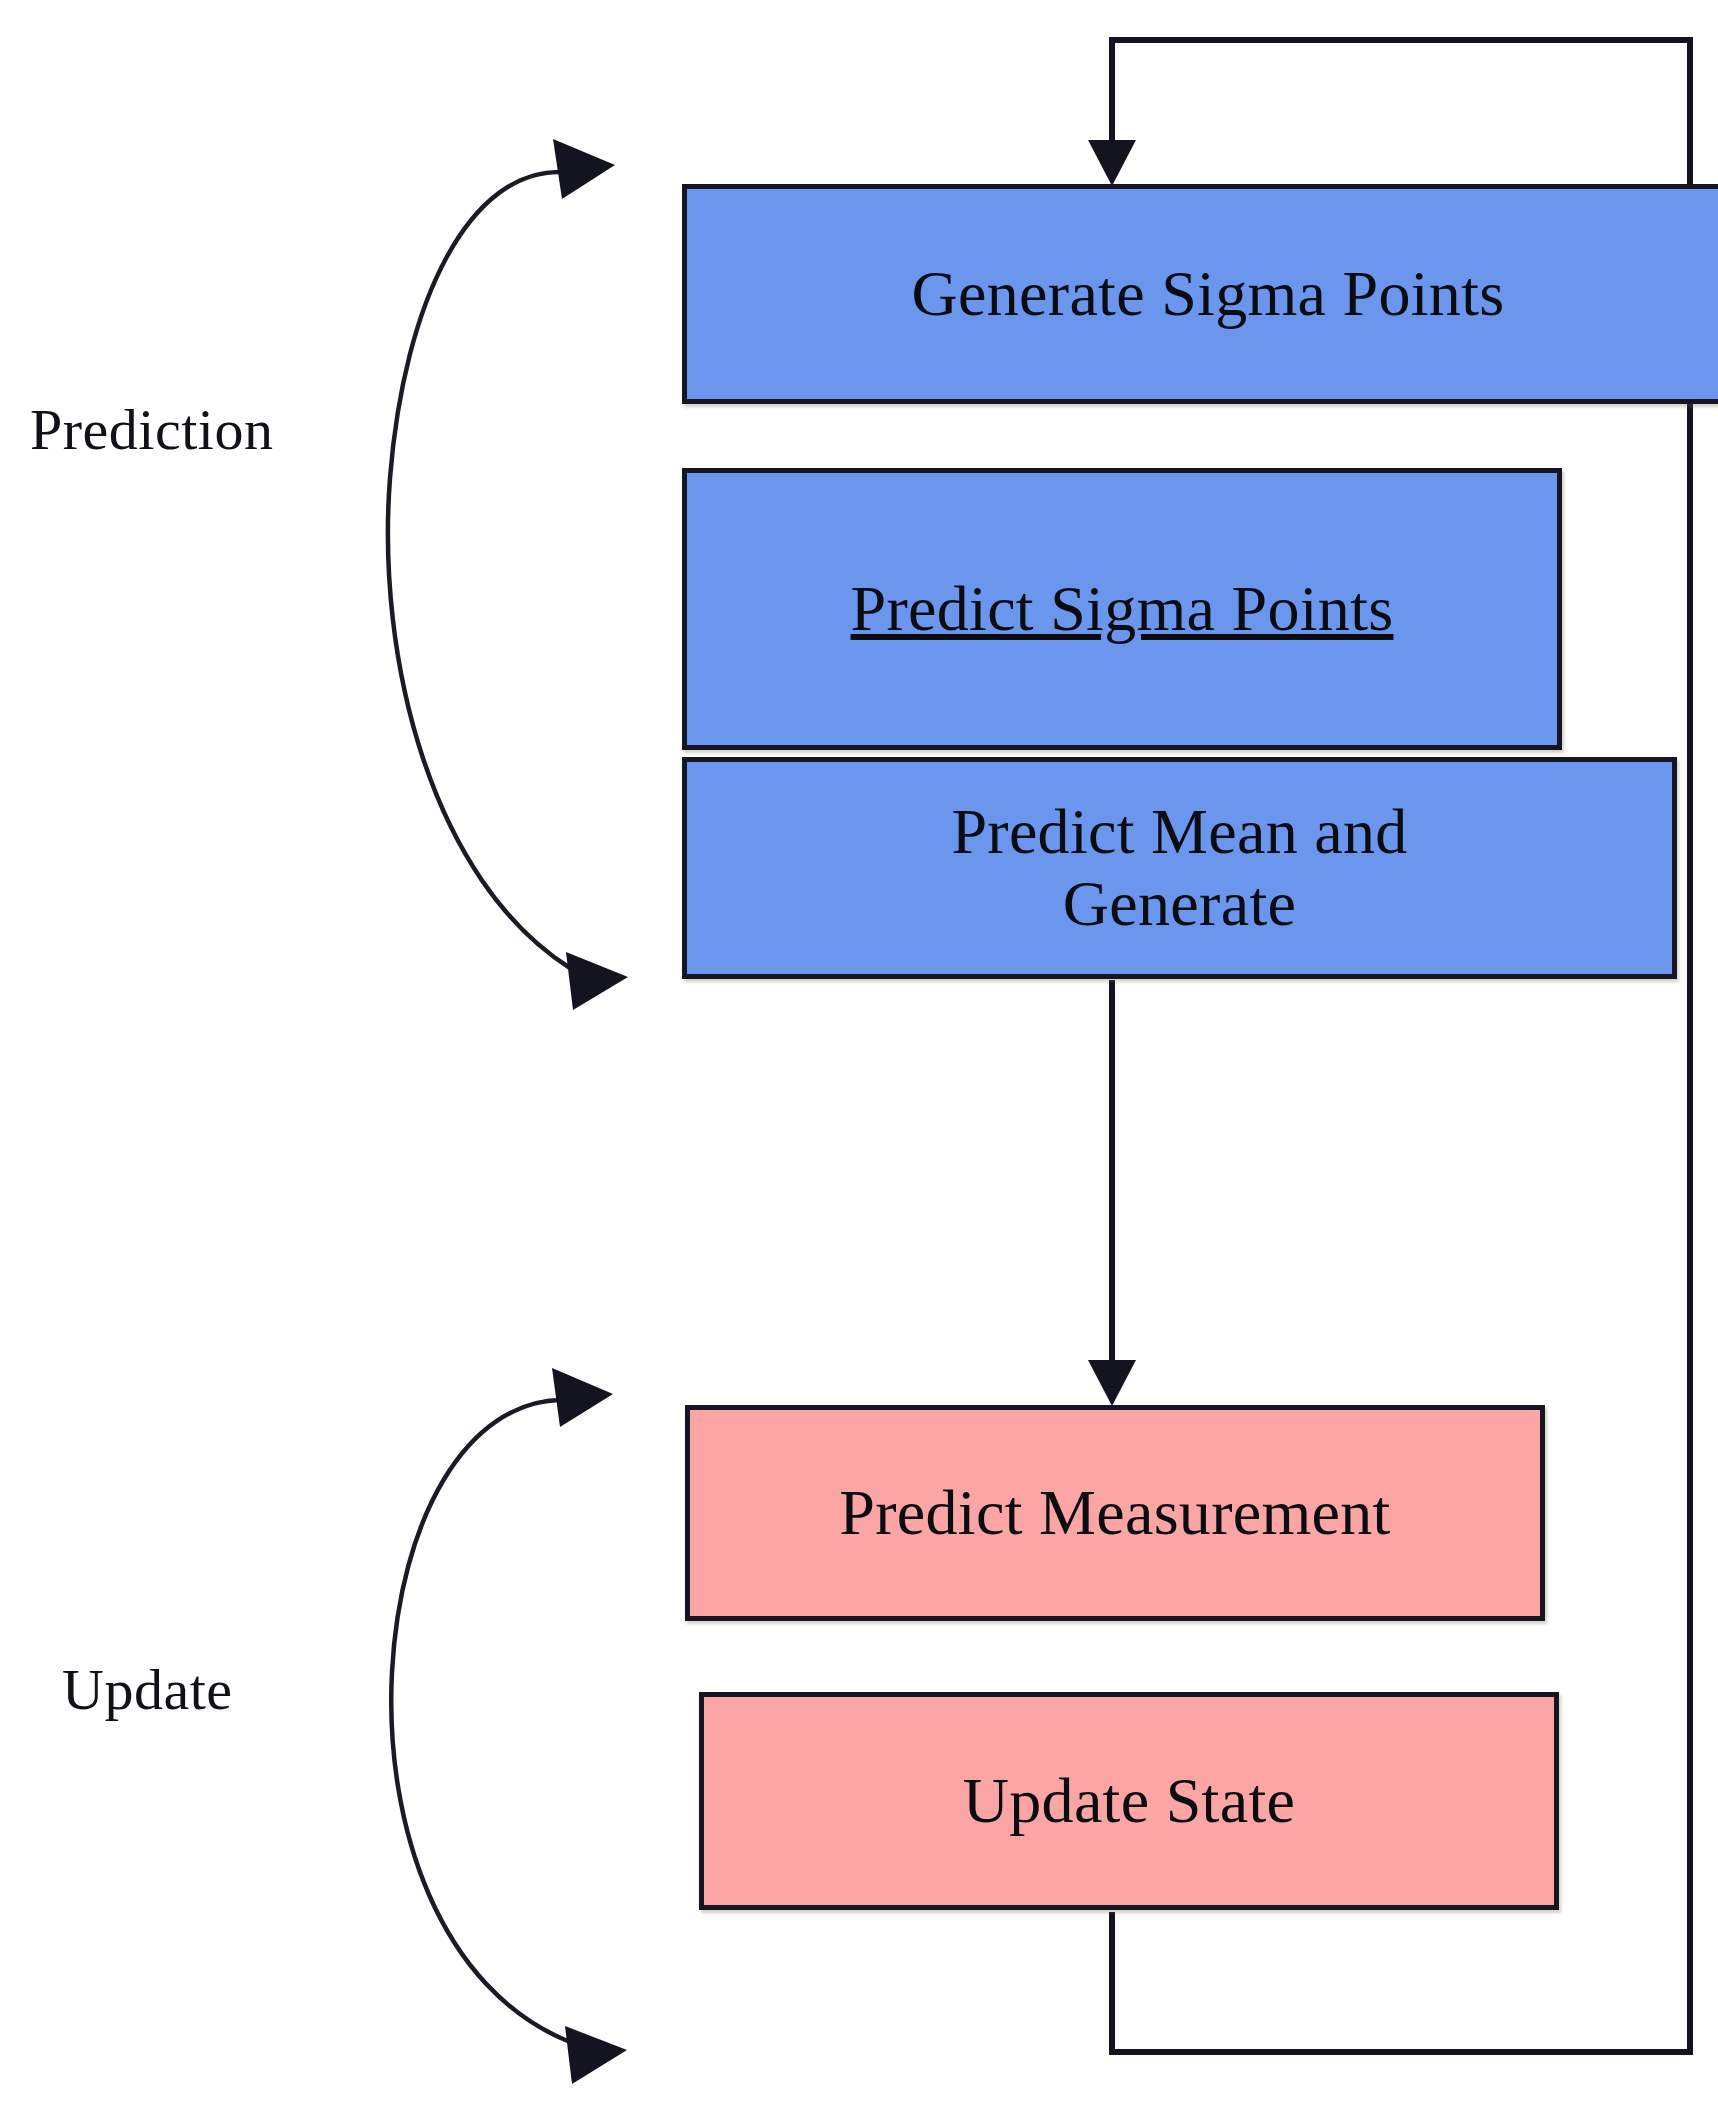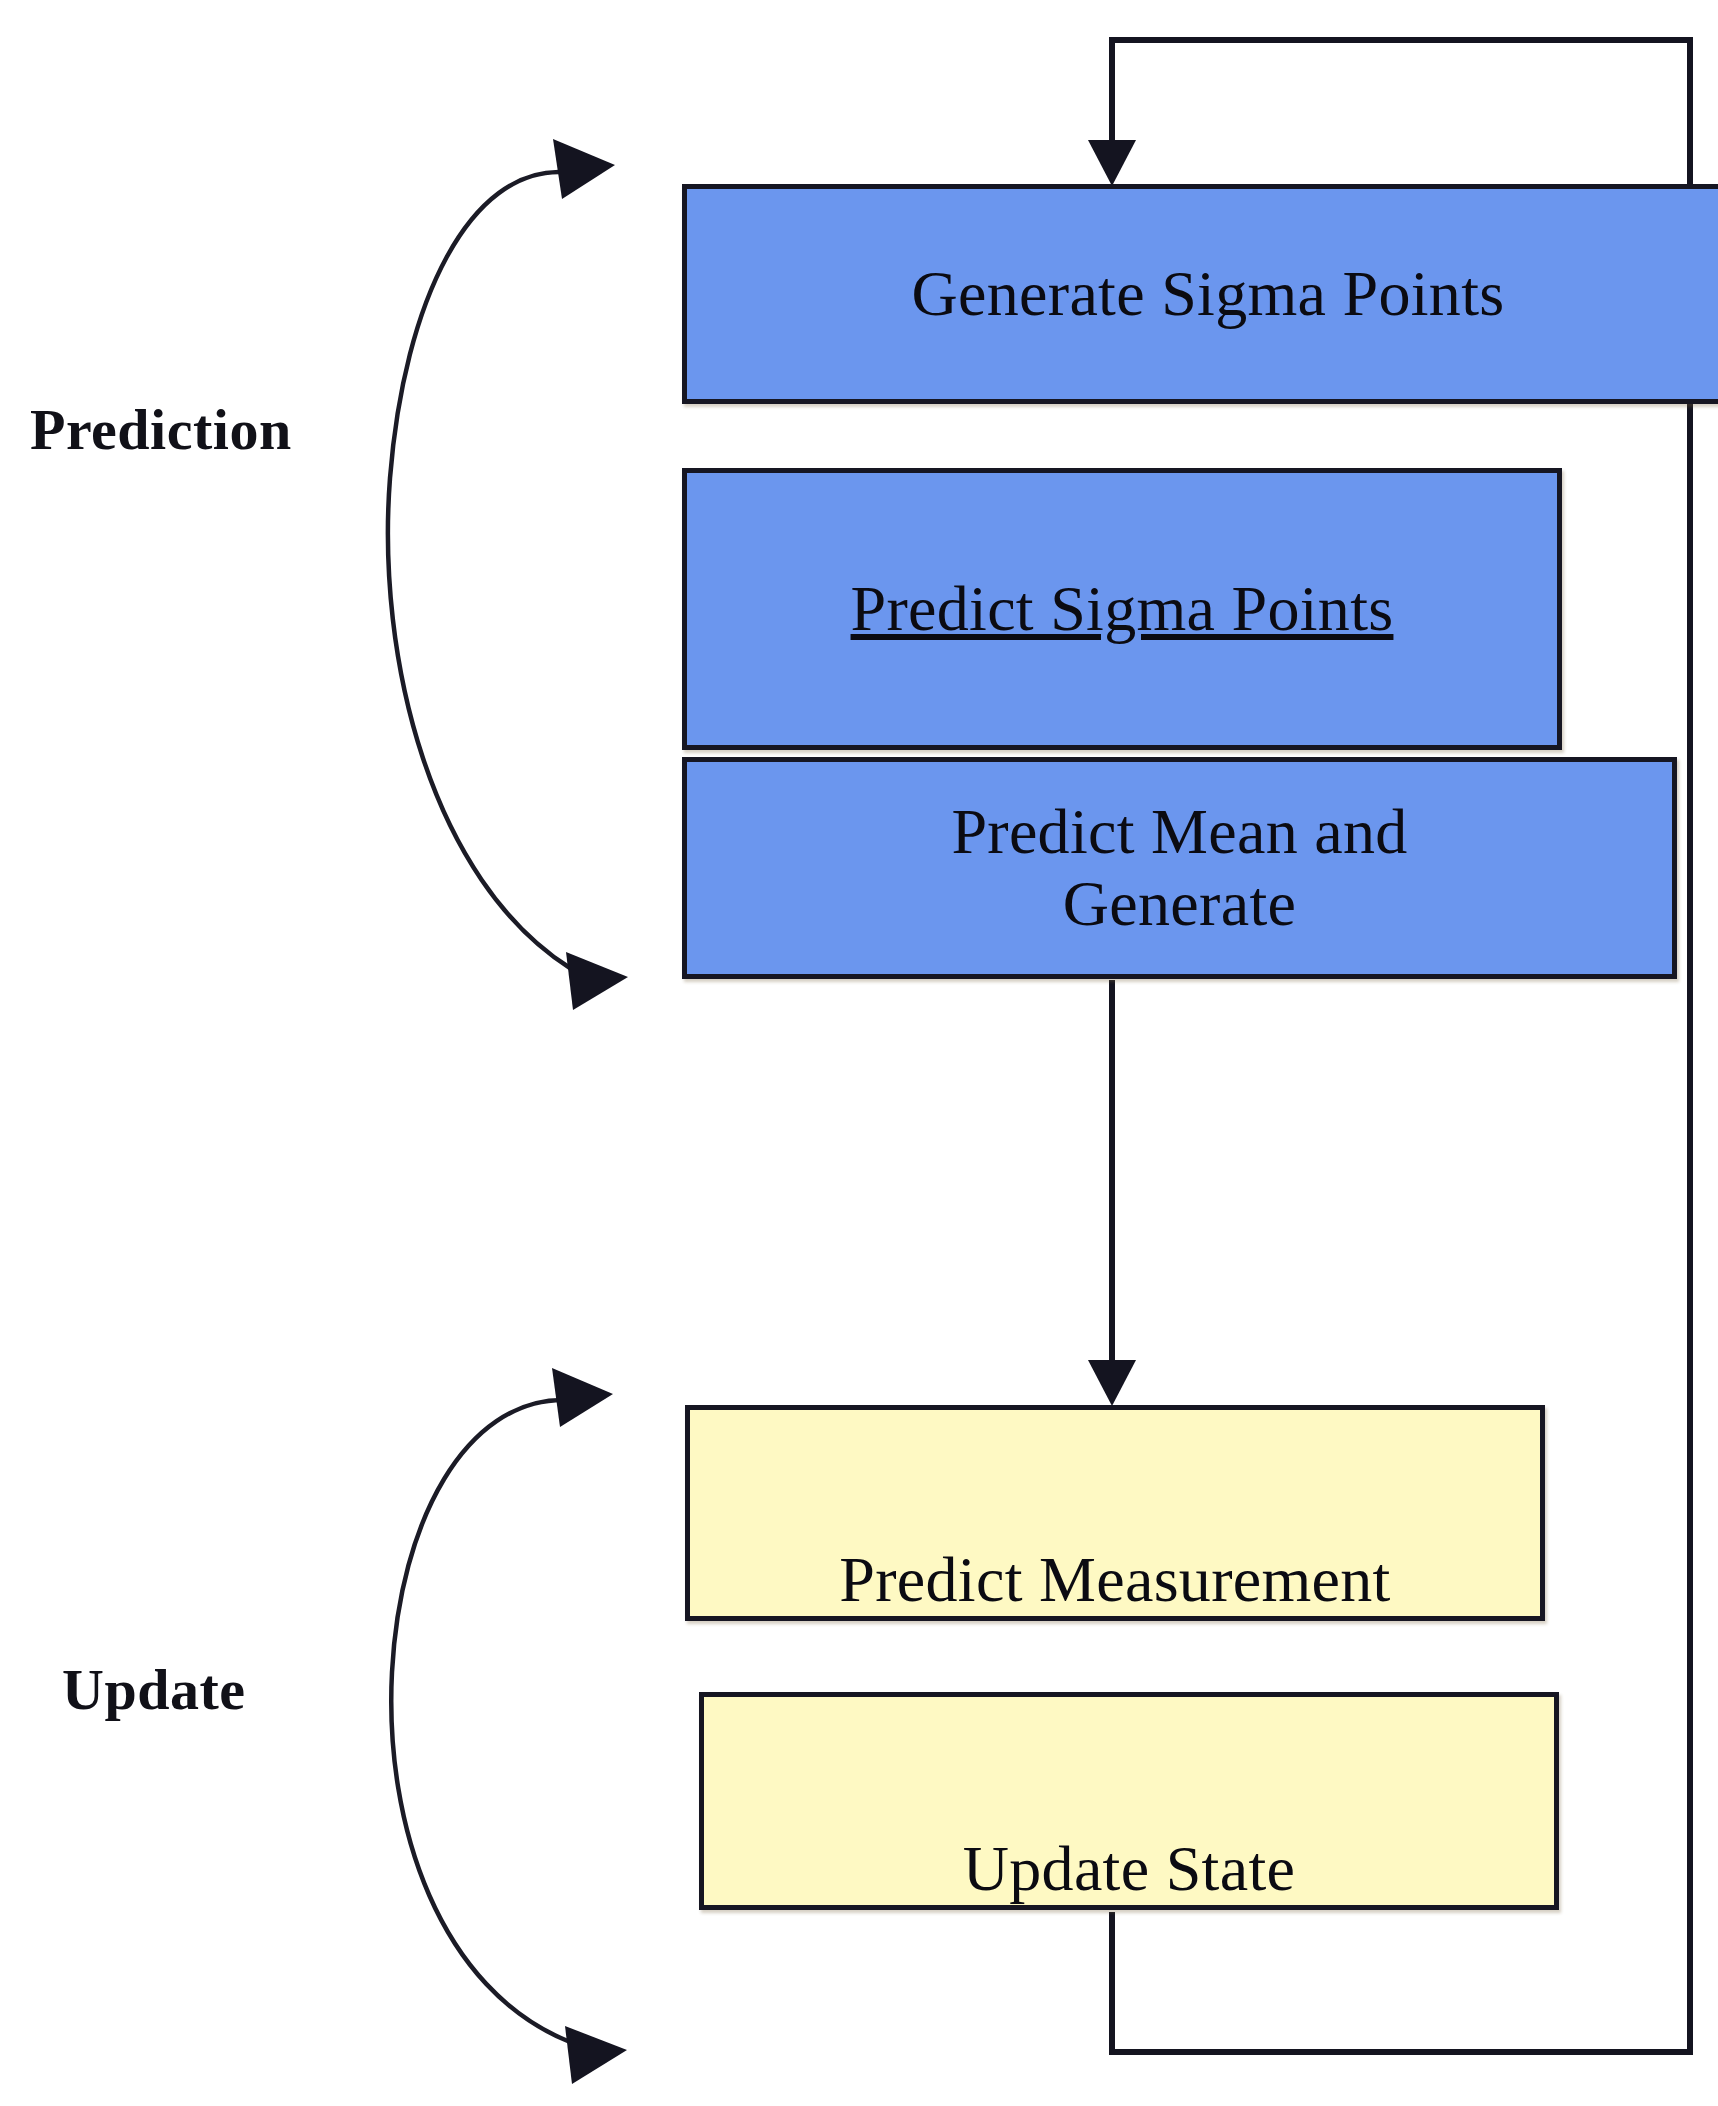--- a/index.html
+++ b/index.html
@@ -26,28 +26,28 @@
     justify-content: center;
     text-align: center;
     color: #0b0b12;
     font-family: "Liberation Serif", "DejaVu Serif", serif;
     font-size: 64px;
     line-height: 1.12;
     letter-spacing: 0.3px;
     box-shadow: 2px 3px 3px rgba(120,100,60,0.30);
   }
   .node.blue  { background: #6B96EE; }
-  .node.green { background: #fef9c3; align-items: flex-end; }
+  .node.green { background: #fca5a5; }
   .node .label { display: block; padding: 0 14px; }
 
   
   .stage-label {
     position: absolute;
     font-family: "Liberation Serif", "DejaVu Serif", serif;
-    font-weight: bold;
+    font-weight: normal;
     font-size: 58px;
     color: #111118;
     letter-spacing: 0.5px;
     white-space: nowrap;
   }
 
   
   #wires {
     position: absolute;
     left: 0;

